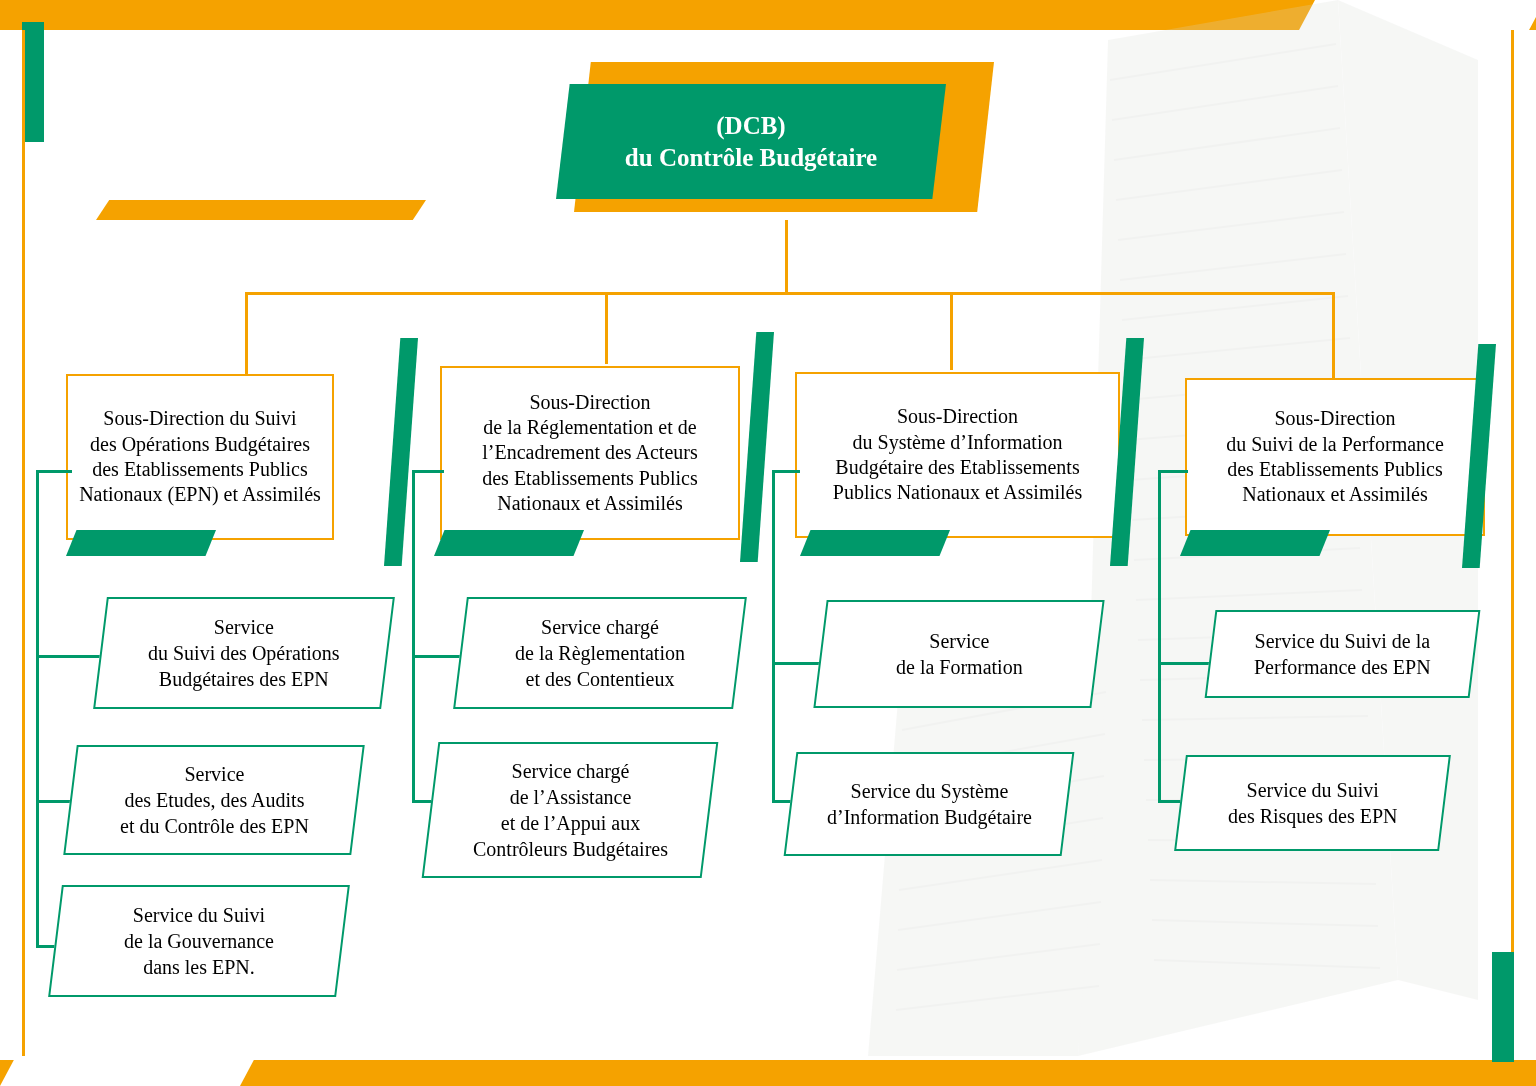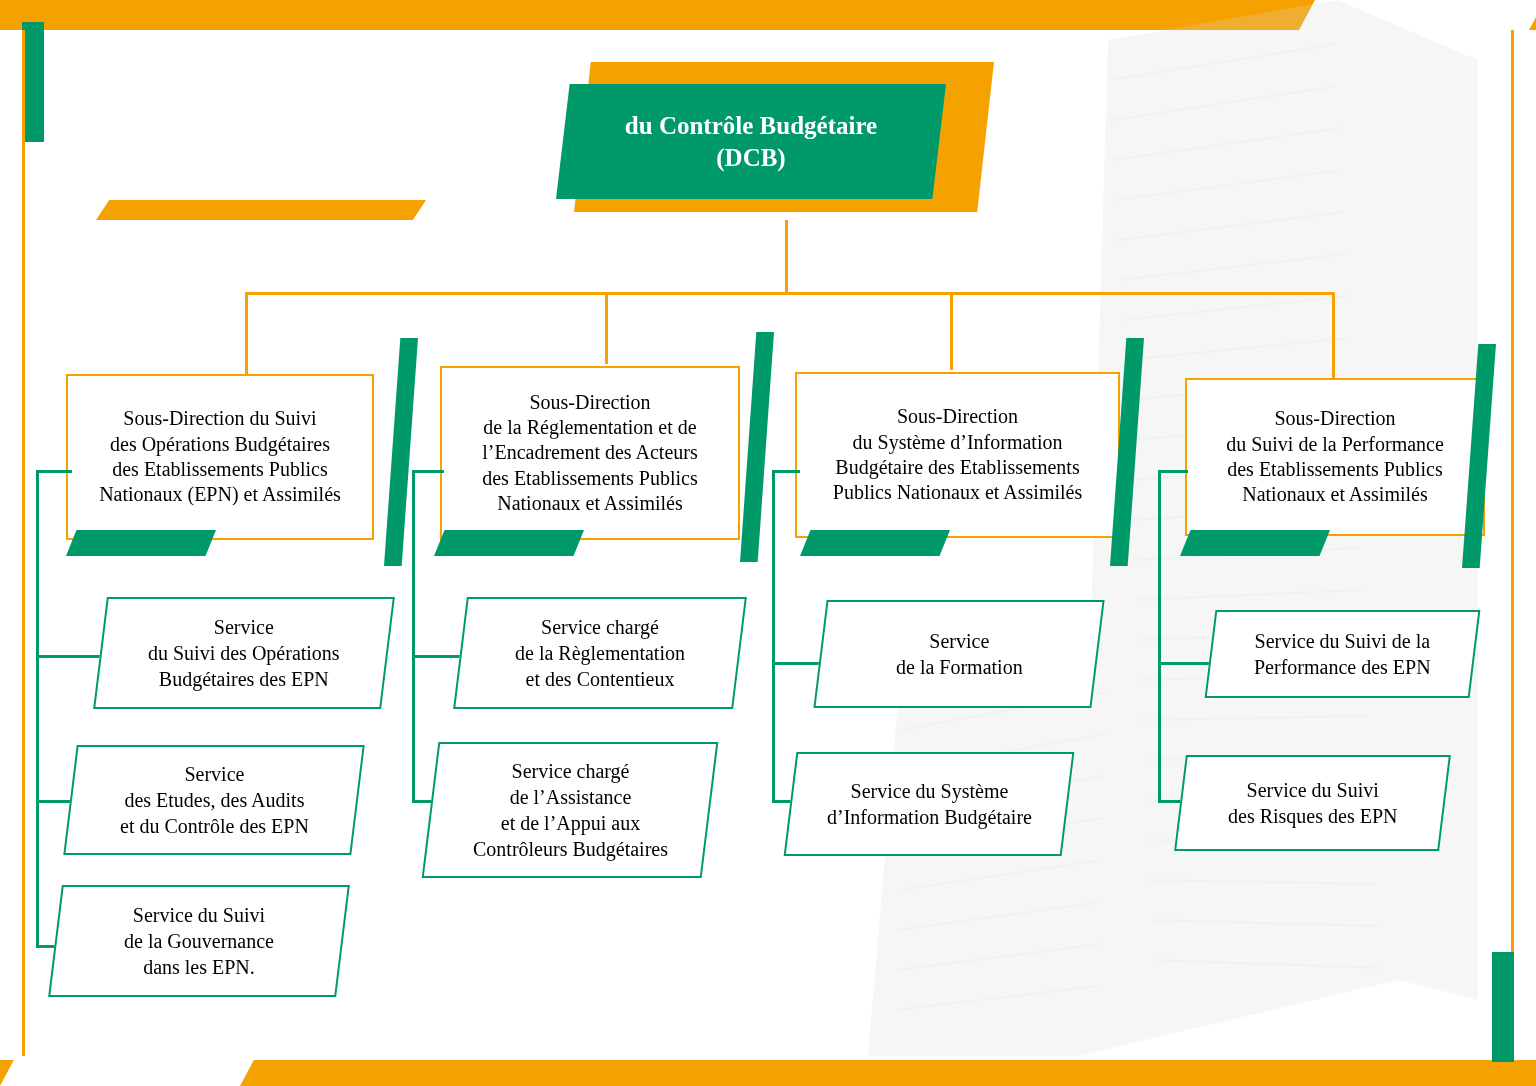--- a/index.html
+++ b/index.html
@@ -164,37 +164,37 @@
     <g fill="#eceee9">
       <rect x="870" y="0" width="0" height="0"></rect>
     </g>
   </svg>
 </div>
 
 <div class="root-wrap">
   <div class="root-shadow"></div>
   <div class="root-box">
     <div>
+      <div>(DCB)</div>
       <div>du Contrôle Budgétaire</div>
-      <div>(DCB)</div>
     </div>
   </div>
 </div>
 <div class="root-base"></div>
 
 <div class="line" style="left:785px;top:220px;width:3px;height:72px;"></div>
 
 <div class="line" style="left:245px;top:292px;width:1090px;height:3px;"></div>
 
 <div class="line" style="left:245px;top:292px;width:3px;height:86px;"></div>
 <div class="line" style="left:605px;top:292px;width:3px;height:72px;"></div>
 <div class="line" style="left:950px;top:292px;width:3px;height:78px;"></div>
 <div class="line" style="left:1332px;top:292px;width:3px;height:86px;"></div>
 
-<div class="subdir" style="left:66px;top:374px;width:308px;height:166px;justify-content:center;">
+<div class="subdir" style="left:66px;top:374px;width:268px;height:166px;justify-content:center;">
   <span style="white-space:pre-line;">Sous-Direction du Suivi
 des Opérations Budgétaires
 des Etablissements Publics
 Nationaux (EPN) et Assimilés</span>
 </div>
 <div class="subdir-bar" style="left:66px;top:530px;width:150px;"></div>
 <div class="subdir-tab" style="left:384px;top:338px;height:228px;"></div>
 
 <div class="vline-green" style="left:36px;top:470px;width:3px;height:478px;"></div>
 <div class="vline-green" style="left:36px;top:470px;width:36px;height:3px;"></div>

